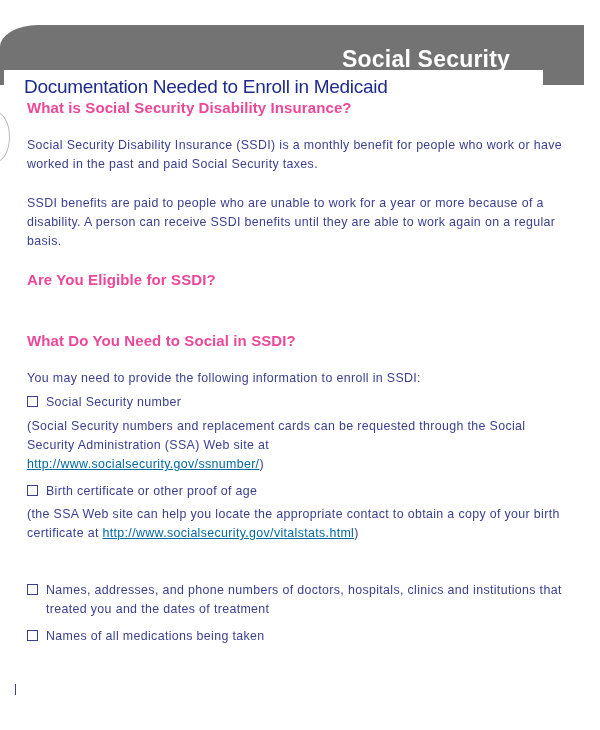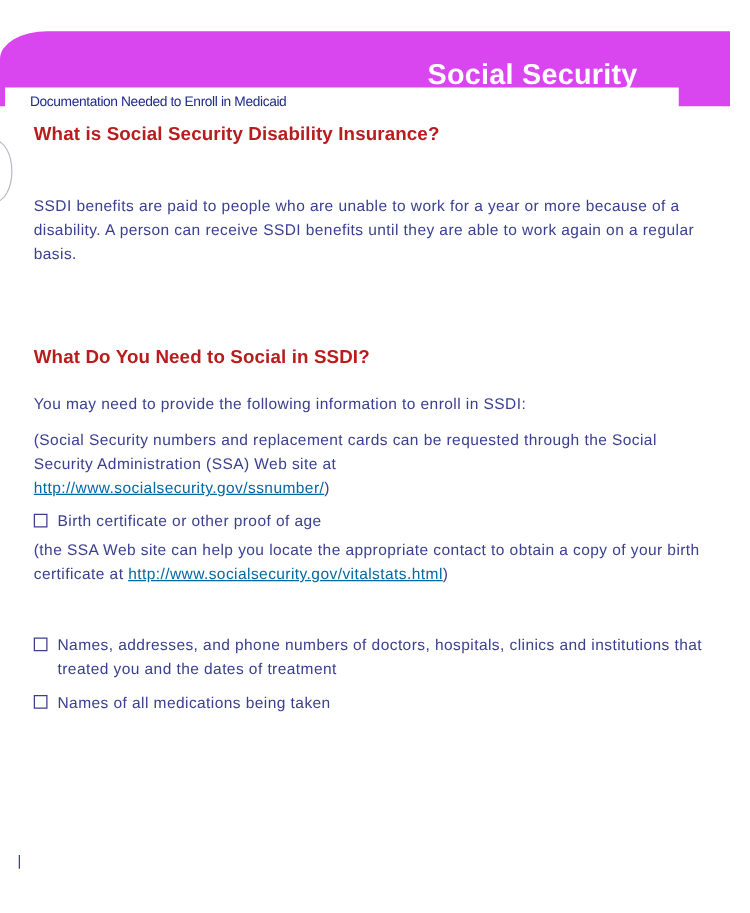--- a/index.html
+++ b/index.html
@@ -1,30 +1,30 @@
 <!DOCTYPE html>
 <html><head>
   <meta charset="utf-8">
   <style>
     html, body { margin: 0; padding: 0; background: #ffffff; }
     body { width: 600px; height: 730px; position: relative; overflow: hidden;
            font-family: "Liberation Sans", sans-serif; color: #3a3f8f; }
     .banner { position: absolute; left: 0; top: 25px; width: 584px; height: 60px;
-              background: #d946ef; border-top-left-radius: 38px 22px; }
+              background: #737373; border-top-left-radius: 38px 22px; }
     .banner-title { position: absolute; right: 74px; top: 22px; text-align: right;
                     color: #ffffff; font-weight: bold; font-size: 23px; line-height: 24px;
                     letter-spacing: 0.2px; }
     .white-card { position: absolute; left: 4px; top: 70px; width: 539px; height: 24px;
                   background: #ffffff; }
     .left-arc { position: absolute; left: -18px; top: 112px; width: 26px; height: 48px;
                 border: 1px solid #b8b8c8; border-radius: 50%; }
-    .subtitle { position: absolute; left: 24px; top: 76px; font-size: 11px;
+    .subtitle { position: absolute; left: 24px; top: 76px; font-size: 19px;
                 color: #1f2a8a; letter-spacing: -0.3px; }
     .content { position: absolute; left: 27px; top: 99px; width: 545px; font-size: 12.4px; }
-    h2 { margin: 0; font-size: 15px; font-weight: bold; color: #b91c1c; letter-spacing: 0.1px; }
+    h2 { margin: 0; font-size: 15px; font-weight: bold; color: #ec4899; letter-spacing: 0.1px; }
     p { margin: 0; line-height: 19px; letter-spacing: 0.35px; }
     .chk { display: inline-block; width: 9px; height: 9px; border: 1px solid #3a3f8f;
            margin-right: 8px; vertical-align: -1px; }
     a { color: #0369a1; text-decoration: underline; }
     .hang { padding-left: 19px; text-indent: -19px; margin-top: 24px; }
     .gap-s { height: 8px; }
     .gap-m { height: 12px; }
     .gap-l { height: 20px; }
     .side-bar { position: absolute; left: 15px; top: 684px; width: 1px; height: 11px; background: #3a3f8f; }
   </style>
@@ -38,33 +38,38 @@
   </div>
 </div>
 <div class="white-card"></div>
 <div class="left-arc"></div>
 <div class="subtitle">Documentation Needed to Enroll in Medicaid</div>
 
 <div class="content">
 
   <h2>What is Social Security Disability Insurance?</h2>
   <div class="gap-l"></div>
+  <p>Social Security Disability Insurance (SSDI) is a monthly benefit for people who work or have worked in the past and paid Social Security taxes.</p>
   <div class="gap-l"></div>
   <p>SSDI benefits are paid to people who are unable to work for a year or more because of a disability.  A person can receive SSDI benefits until they are able to work again on a regular basis.</p>
   <div class="gap-l"></div>
 
+  <h2>Are You Eligible for SSDI?</h2>
   <div class="gap-l"></div>
   <div class="gap-s" style="height:4px"></div>
   <div class="gap-s"></div>
   <div class="gap-m"></div>
 
   <h2>What Do You Need to Social in SSDI?</h2>
   <div class="gap-l"></div>
   <p>You may need to provide the following information to enroll in SSDI:</p>
   <div class="gap-s" style="height:5px"></div>
+  <p>
+    <span class="chk"></span><span>Social Security number</span>
+  </p>
   <div class="gap-s" style="height:5px"></div>
   <p>
     <span>(Social Security numbers and replacement cards can be requested through the Social Security Administration (SSA) Web site at</span><br>
     <a>http://www.socialsecurity.gov/ssnumber/</a><span>)</span>
   </p>
   <div class="gap-s"></div>
   <p>
     <span class="chk"></span><span>Birth certificate or other proof of age</span>
   </p>
   <div class="gap-s" style="height:4px"></div>

